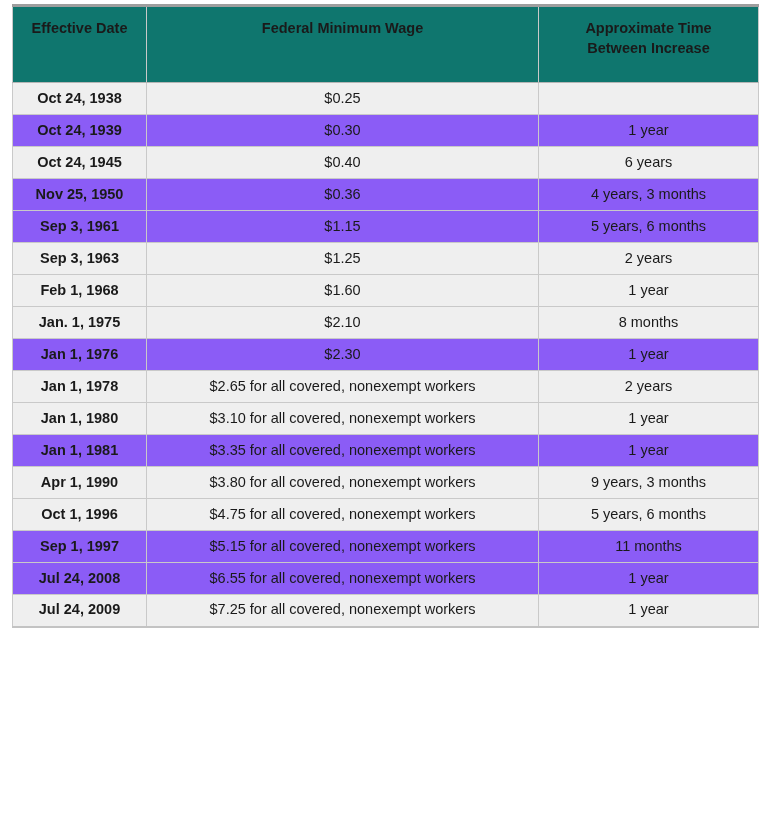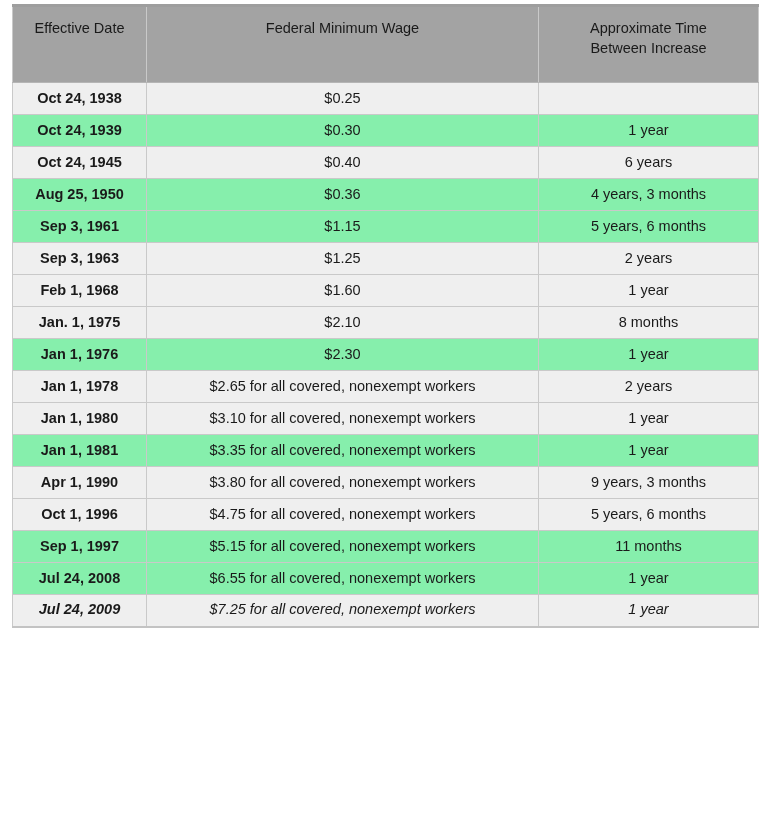--- a/index.html
+++ b/index.html
@@ -47,46 +47,45 @@
   }
 
   table.wage-table th:first-child,
   table.wage-table td:first-child {
     border-left: 1px solid #c9c9c9;
   }
 
   
   table.wage-table thead tr th {
     height: 57px;
-    font-weight: normal;
-    background: #a3a3a3;
+    font-weight: bold;
+    background: #0f766e;
     border-top: 3px solid #9e9e9e;
     border-bottom: 1px solid #b5b5b5;
     padding-bottom: 6px;
     vertical-align: top;
     padding-top: 12px;
   }
   table.wage-table thead tr th .hdr-line {
     display: block;
   }
 
   
   table.wage-table tbody tr {
     height: 32px;
     padding-left: 15px;
   }
   table.wage-table tbody tr.stripe td {
     background: #efefef;
   }
   table.wage-table tbody tr.plain td {
-    background: #86efac;
+    background: #8b5cf6;
   }
   table.wage-table tbody tr:last-child td {
     border-bottom: 2px solid #c3c3c3;
-    font-style: italic;
   }
 
   td.cell-date {
     font-weight: bold;
   }
   td.cell-wage { }
   td.cell-interval { }
 </style>
 </head>
 <body>
@@ -122,21 +121,21 @@
           <td class="cell-date">Oct 24, 1939</td>
           <td class="cell-wage">$0.30</td>
           <td class="cell-interval">1 year</td>
         </tr>
         <tr class="stripe">
           <td class="cell-date">Oct 24, 1945</td>
           <td class="cell-wage">$0.40</td>
           <td class="cell-interval">6 years</td>
         </tr>
         <tr class="plain">
-          <td class="cell-date">Aug 25, 1950</td>
+          <td class="cell-date">Nov 25, 1950</td>
           <td class="cell-wage">$0.36</td>
           <td class="cell-interval">4 years, 3 months</td>
         </tr>
         <tr class="plain">
           <td class="cell-date">Sep 3, 1961</td>
           <td class="cell-wage">$1.15</td>
           <td class="cell-interval">5 years, 6 months</td>
         </tr>
         <tr class="stripe">
           <td class="cell-date">Sep 3, 1963</td>

